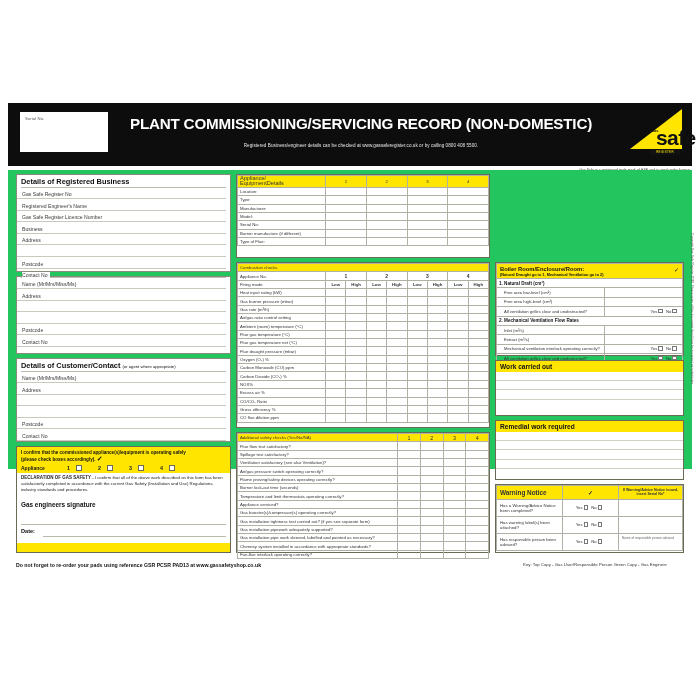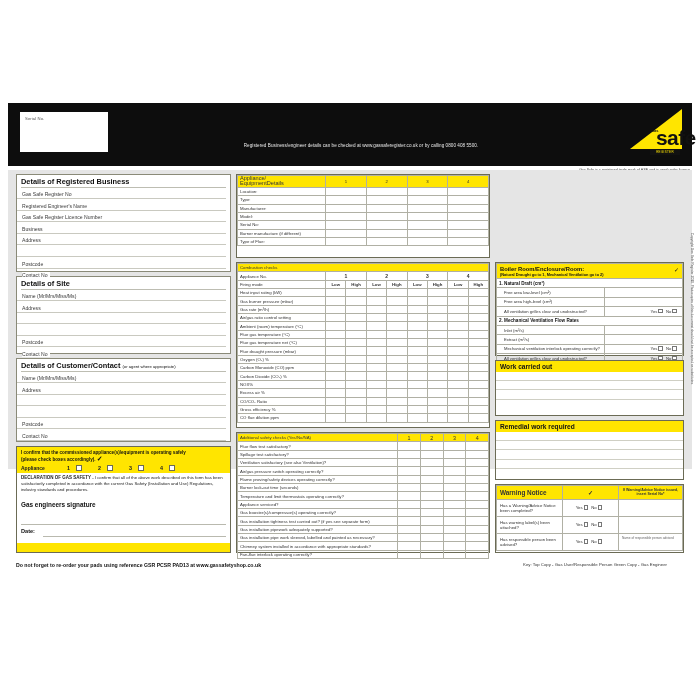--- a/index.html
+++ b/index.html
@@ -46,21 +46,21 @@
       background: #111; color: #ffe500; font-size: 3px; text-align: center;
       line-height: 6px; letter-spacing: .3px; }
   .trademark {
     position: absolute; right: 10px; top: 168px;
     font-size: 3.6px; color: #444;
   }
 
   
   .body-wrap {
     position: absolute; left: 8px; top: 170px; width: 684px; height: 299px;
-    background: #e5e5e5;
+    background: #22c55e;
   }
 
   
   .panel { position: absolute; background: #ffffff; border: 1px solid #8a8a78; }
   .panel-title {
     font-size: 7.4px; font-weight: bold; color: #111;
     padding: 2px 4px 1px 4px;
   }
   .panel-title .sub { font-size: 4.2px; font-weight: normal; }
 
@@ -171,20 +171,21 @@
 </style>
 </head>
 <body>
 
 <div class="page">
 
   <div class="header">
     <div class="serial-box">
       <div class="serial-label">Serial No.</div>
     </div>
+    <div class="hdr-title">PLANT COMMISSIONING/SERVICING RECORD (NON-DOMESTIC)</div>
     <div class="hdr-sub">Registered Business/engineer details can be checked at www.gassaferegister.co.uk or by calling 0800 408 5500.</div>
     <div class="logo">
       <div class="logo-tri"></div>
       <div class="logo-gas">Gas</div>
       <div class="logo-safe">safe</div>
       <div class="logo-reg">REGISTER</div>
     </div>
   </div>
   <div class="trademark">Gas Safe is a registered trade mark of HSE and is used under licence</div>
 
@@ -199,21 +200,20 @@
           <div class="fld"><span class="lbl">Gas Safe Register Licence Number</span><span class="rule"></span></div>
           <div class="fld"><span class="lbl">Business</span><span class="rule"></span></div>
           <div class="fld"><span class="lbl">Address</span><span class="rule"></span></div>
           <div class="fld"><span class="lbl"></span><span class="rule"></span></div>
           <div class="fld"><span class="lbl">Postcode</span><span class="rule"></span></div>
           <div class="fld"><span class="lbl">Contact No</span><span class="rule"></span></div>
         </div>
     </div>
 
     <div class="panel" id="p-site">
-      <div class="panel-title">Details of Site</div>
       <div class="hdr-rule"></div>
       <div id="site-fields">
           <div class="fld"><span class="lbl">Name (Mr/Mrs/Miss/Ms)</span><span class="rule"></span></div>
           <div class="fld"><span class="lbl">Address</span><span class="rule"></span></div>
           <div class="fld"><span class="lbl"></span><span class="rule"></span></div>
           <div class="fld"><span class="lbl"></span><span class="rule"></span></div>
           <div class="fld"><span class="lbl">Postcode</span><span class="rule"></span></div>
           <div class="fld"><span class="lbl">Contact No</span><span class="rule"></span></div>
         </div>
     </div>

